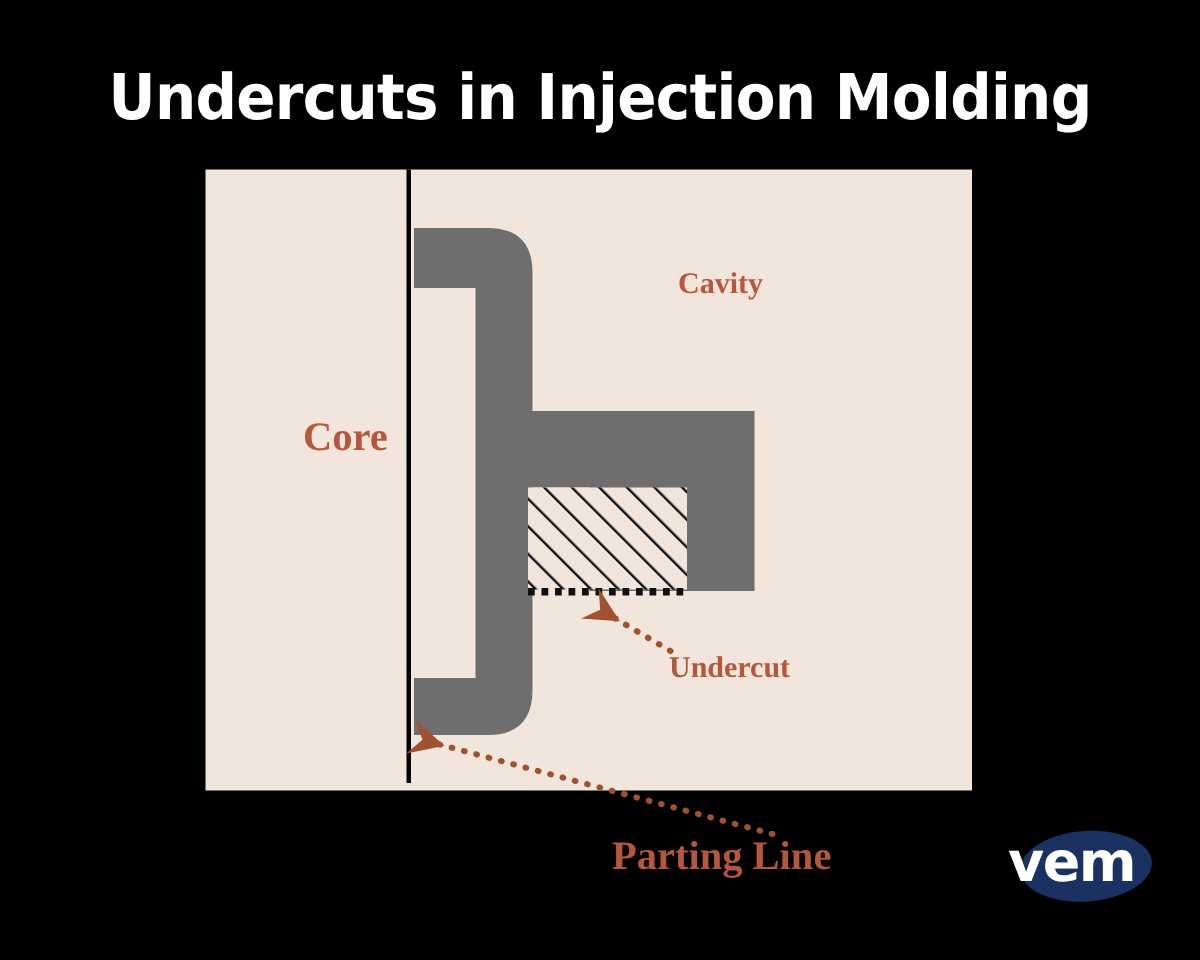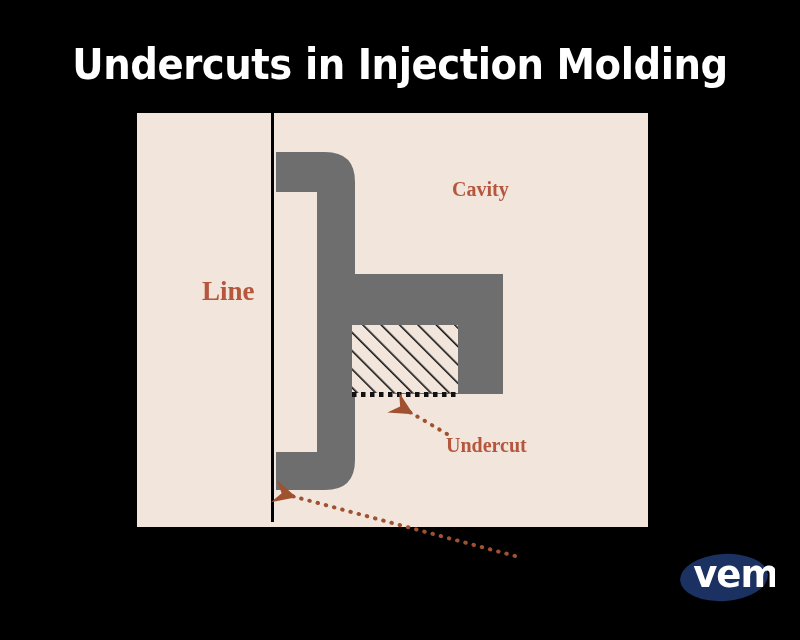--- a/index.html
+++ b/index.html
@@ -96,21 +96,21 @@
     height: 47px;
     background: #1b3161;
     border-radius: 50%;
     transform: rotate(-4deg);
   }
   #logo-text {
     position: absolute;
     left: 0;
     top: 5px;
     width: 106px;
-    text-align: right;
+    text-align: left;
     color: #ffffff;
     font-family: "DejaVu Sans", sans-serif;
     font-weight: bold;
     font-size: 37px;
     line-height: 44px;
     letter-spacing: -1px;
   }
 </style>
 </head>
 <body>
@@ -161,23 +161,24 @@
 
     <line x1="272.5" y1="113" x2="272.5" y2="522" stroke="#000000" stroke-width="3"></line>
 
     <path d="M 447,434 L 396,404" fill="none" stroke="#a0512f" stroke-width="4" stroke-linecap="round" stroke-dasharray="0.5 8" marker-end="url(#arrowhead)"></path>
 
     <path d="M 515,556 L 277,492" fill="none" stroke="#a0512f" stroke-width="4" stroke-linecap="round" stroke-dasharray="0.5 8" marker-end="url(#arrowhead)"></path>
   </svg>
 
   <div class="dlabel" id="label-cavity">Cavity</div>
 
-  <div class="dlabel" id="label-core">Line</div>
+  <div class="dlabel" id="label-core">Core</div>
 
   <div class="dlabel" id="label-undercut">Undercut</div>
 
+  <div class="dlabel" id="label-parting-line">Parting Line</div>
 
   <div id="logo">
     <div id="logo-ellipse"></div>
     <div id="logo-text">vem</div>
   </div>
 
 </div>
 
 </body></html>

